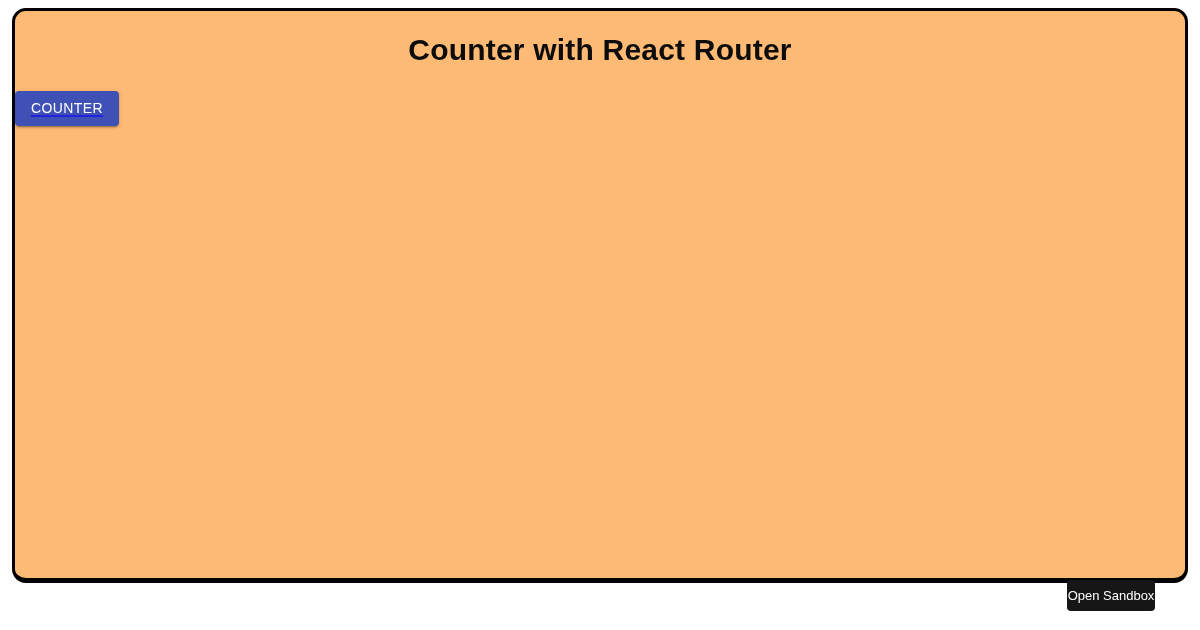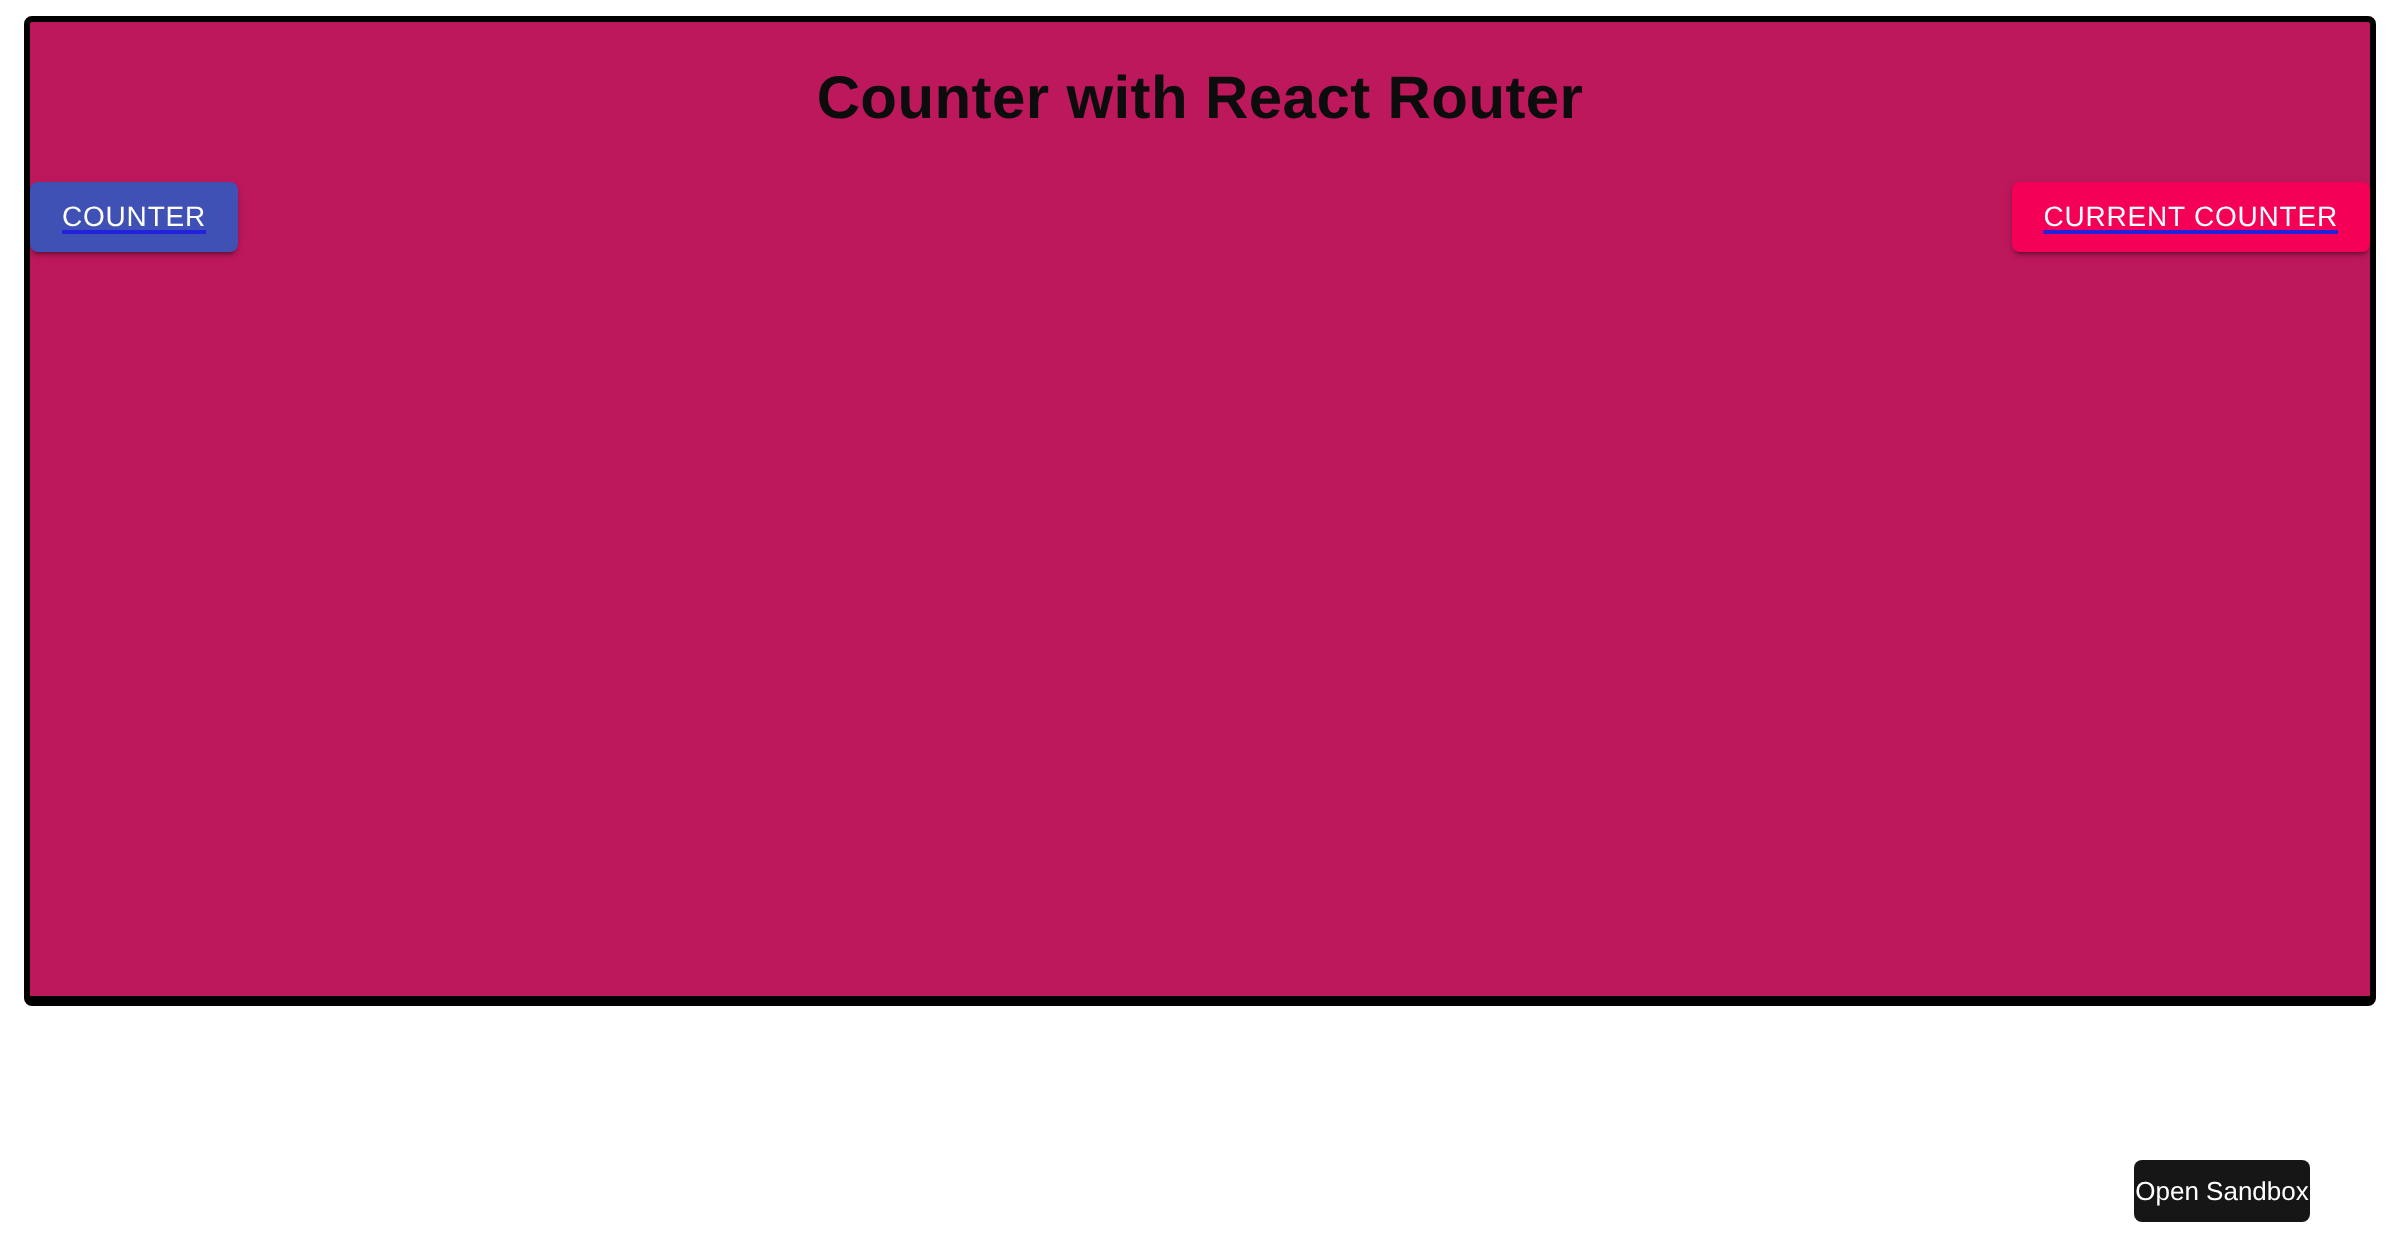--- a/index.html
+++ b/index.html
@@ -10,43 +10,43 @@
     font-family: "Liberation Sans", sans-serif;
     overflow: hidden;
     position: relative;
   }
   
   .frame {
     position: absolute;
     left: 12px;
     top: 8px;
     width: 1176px;
-    height: 495px;
-    background: #be185d;
+    height: 575px;
+    background: #fdba74;
     border: 3px solid #000000;
     border-bottom-width: 5px;
-    border-radius: 4px;
+    border-radius: 14px;
   }
   .app-content {
     width: 100%;
     height: 100%;
     padding-top: 22px;
     text-align: center;
   }
   .page-title {
     font-size: 30px;
     line-height: 1.15;
     font-weight: bold;
     color: #0c0c0c;
     letter-spacing: 0.2px;
   }
   .nav-row {
     margin-top: 23px;
     display: flex;
-    justify-content: space-between;
+    justify-content: flex-start;
     align-items: flex-start;
     gap: 20px;
   }
   .mui-btn {
     display: inline-flex;
     align-items: center;
     justify-content: center;
     height: 35px;
     padding: 0 16px;
     border-radius: 4px;
@@ -87,18 +87,17 @@
   }
 </style>
 </head>
 <body>
 
 <div class="frame">
   <div class="app-content">
     <h1 class="page-title">Counter with React Router</h1>
     <div class="nav-row">
       <a class="mui-btn btn-primary">COUNTER</a>
-      <a class="mui-btn btn-secondary">CURRENT COUNTER</a>
     </div>
   </div>
 </div>
 
 <div class="open-sandbox">Open Sandbox</div>
 
 </body></html>

